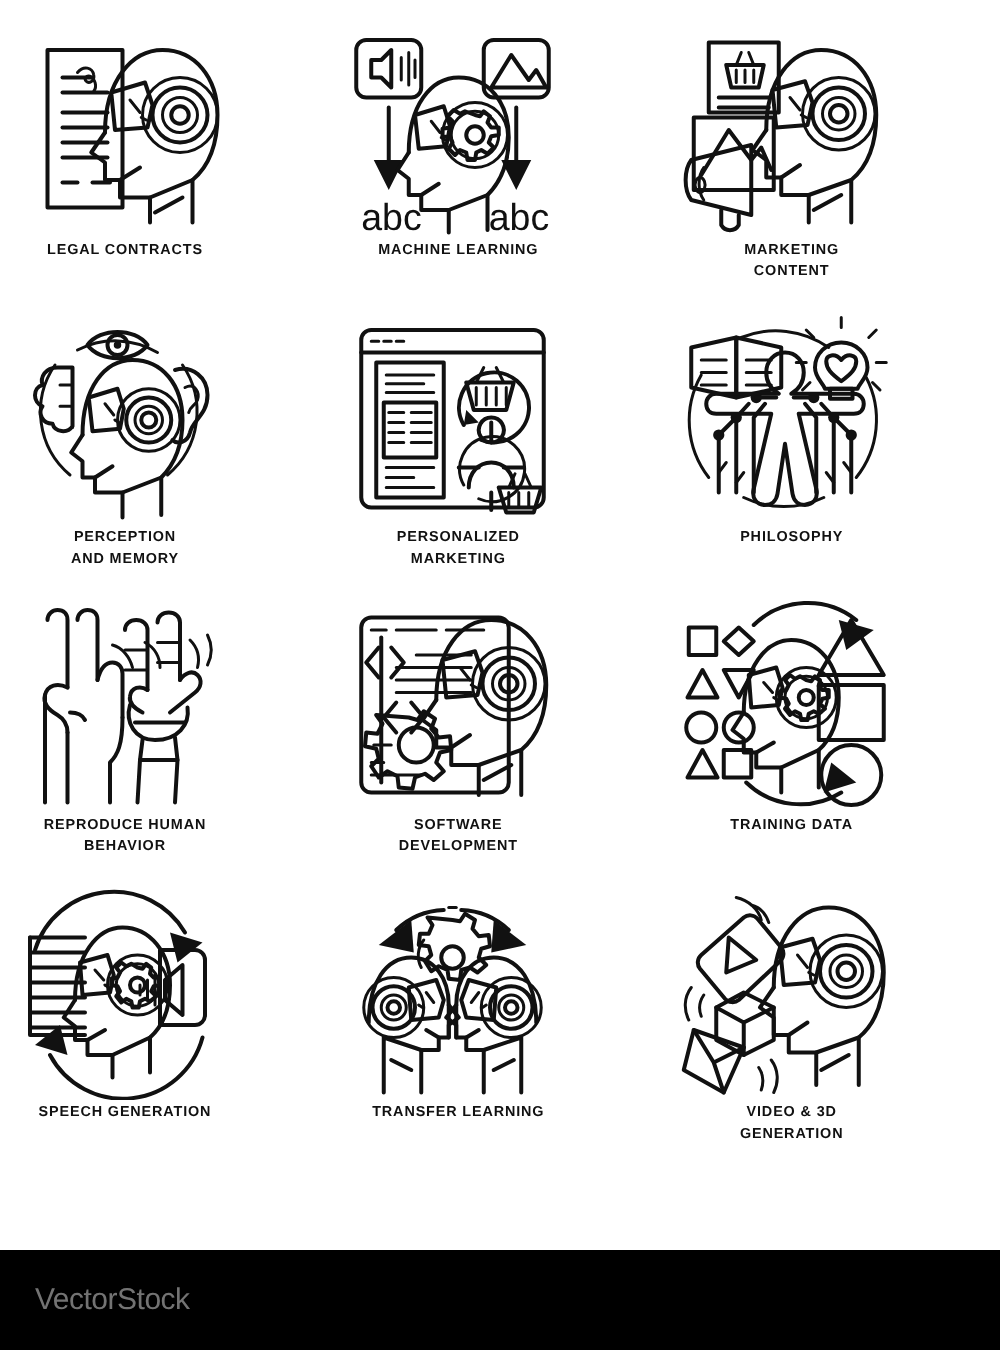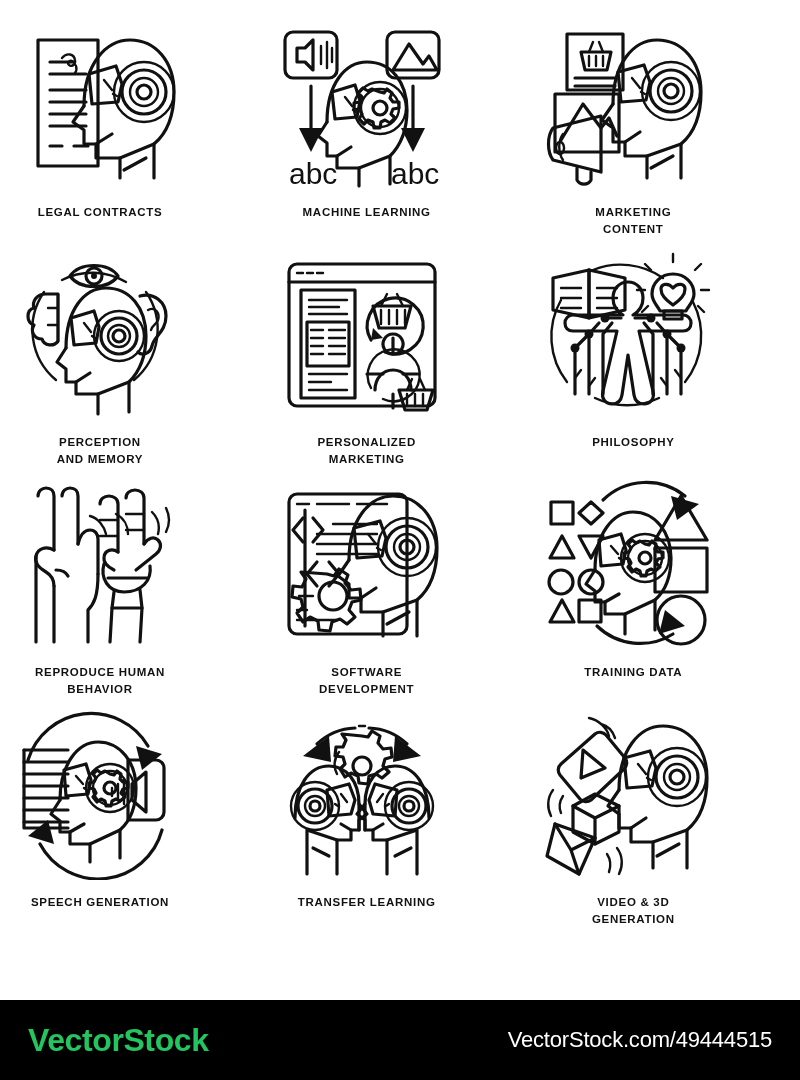--- a/index.html
+++ b/index.html
@@ -40,21 +40,21 @@
     width: 190px;
     height: 172px;
     display: block;
   }
   .art svg {
     display: block;
     width: 190px;
     height: 172px;
   }
   .caption {
-    margin-top: 14px;
+    margin-top: 2px;
     text-align: center;
     font-family: "Liberation Sans", sans-serif;
     font-size: 11.5px;
     font-weight: 700;
     letter-spacing: 0.7px;
     line-height: 17px;
     color: #111111;
     text-transform: uppercase;
     white-space: pre-line;
     width: 200px;
@@ -66,24 +66,24 @@
     width: 800px;
     height: 80px;
     background: #000000;
     display: flex;
     align-items: center;
     justify-content: space-between;
     box-sizing: border-box;
     padding: 0 28px;
   }
   .brand {
-    color: #22c55e;
+    color: #737373;
     font-family: "Liberation Sans", sans-serif;
-    font-size: 32px;
-    font-weight: 700;
+    font-size: 24px;
+    font-weight: 400;
     letter-spacing: -0.4px;
   }
   .attrib {
     color: #ffffff;
     font-family: "Liberation Sans", sans-serif;
     font-size: 22px;
     font-weight: 400;
     letter-spacing: -0.2px;
   }
   
@@ -591,14 +591,13 @@
       </div>
       <div class="caption">VIDEO &amp; 3D
 GENERATION</div>
     </div>
 
   </div>
 </div>
 
 <footer id="footer-bar">
   <div class="brand">VectorStock</div>
-  <div class="attrib">VectorStock.com/49444515</div>
 </footer>
 
 </body></html>

